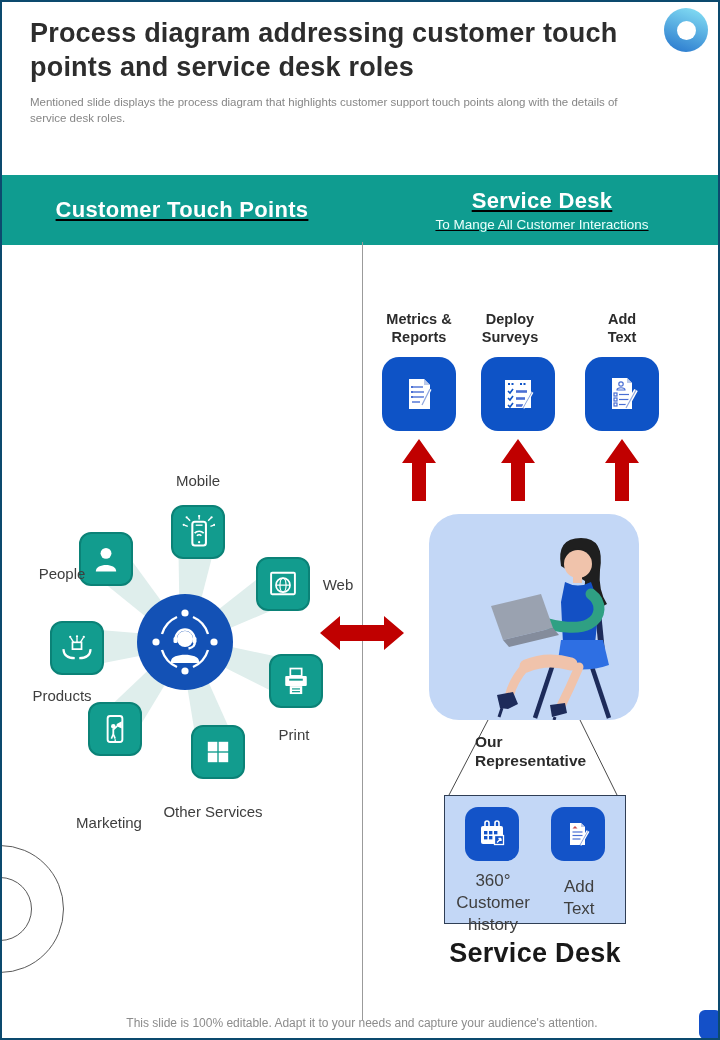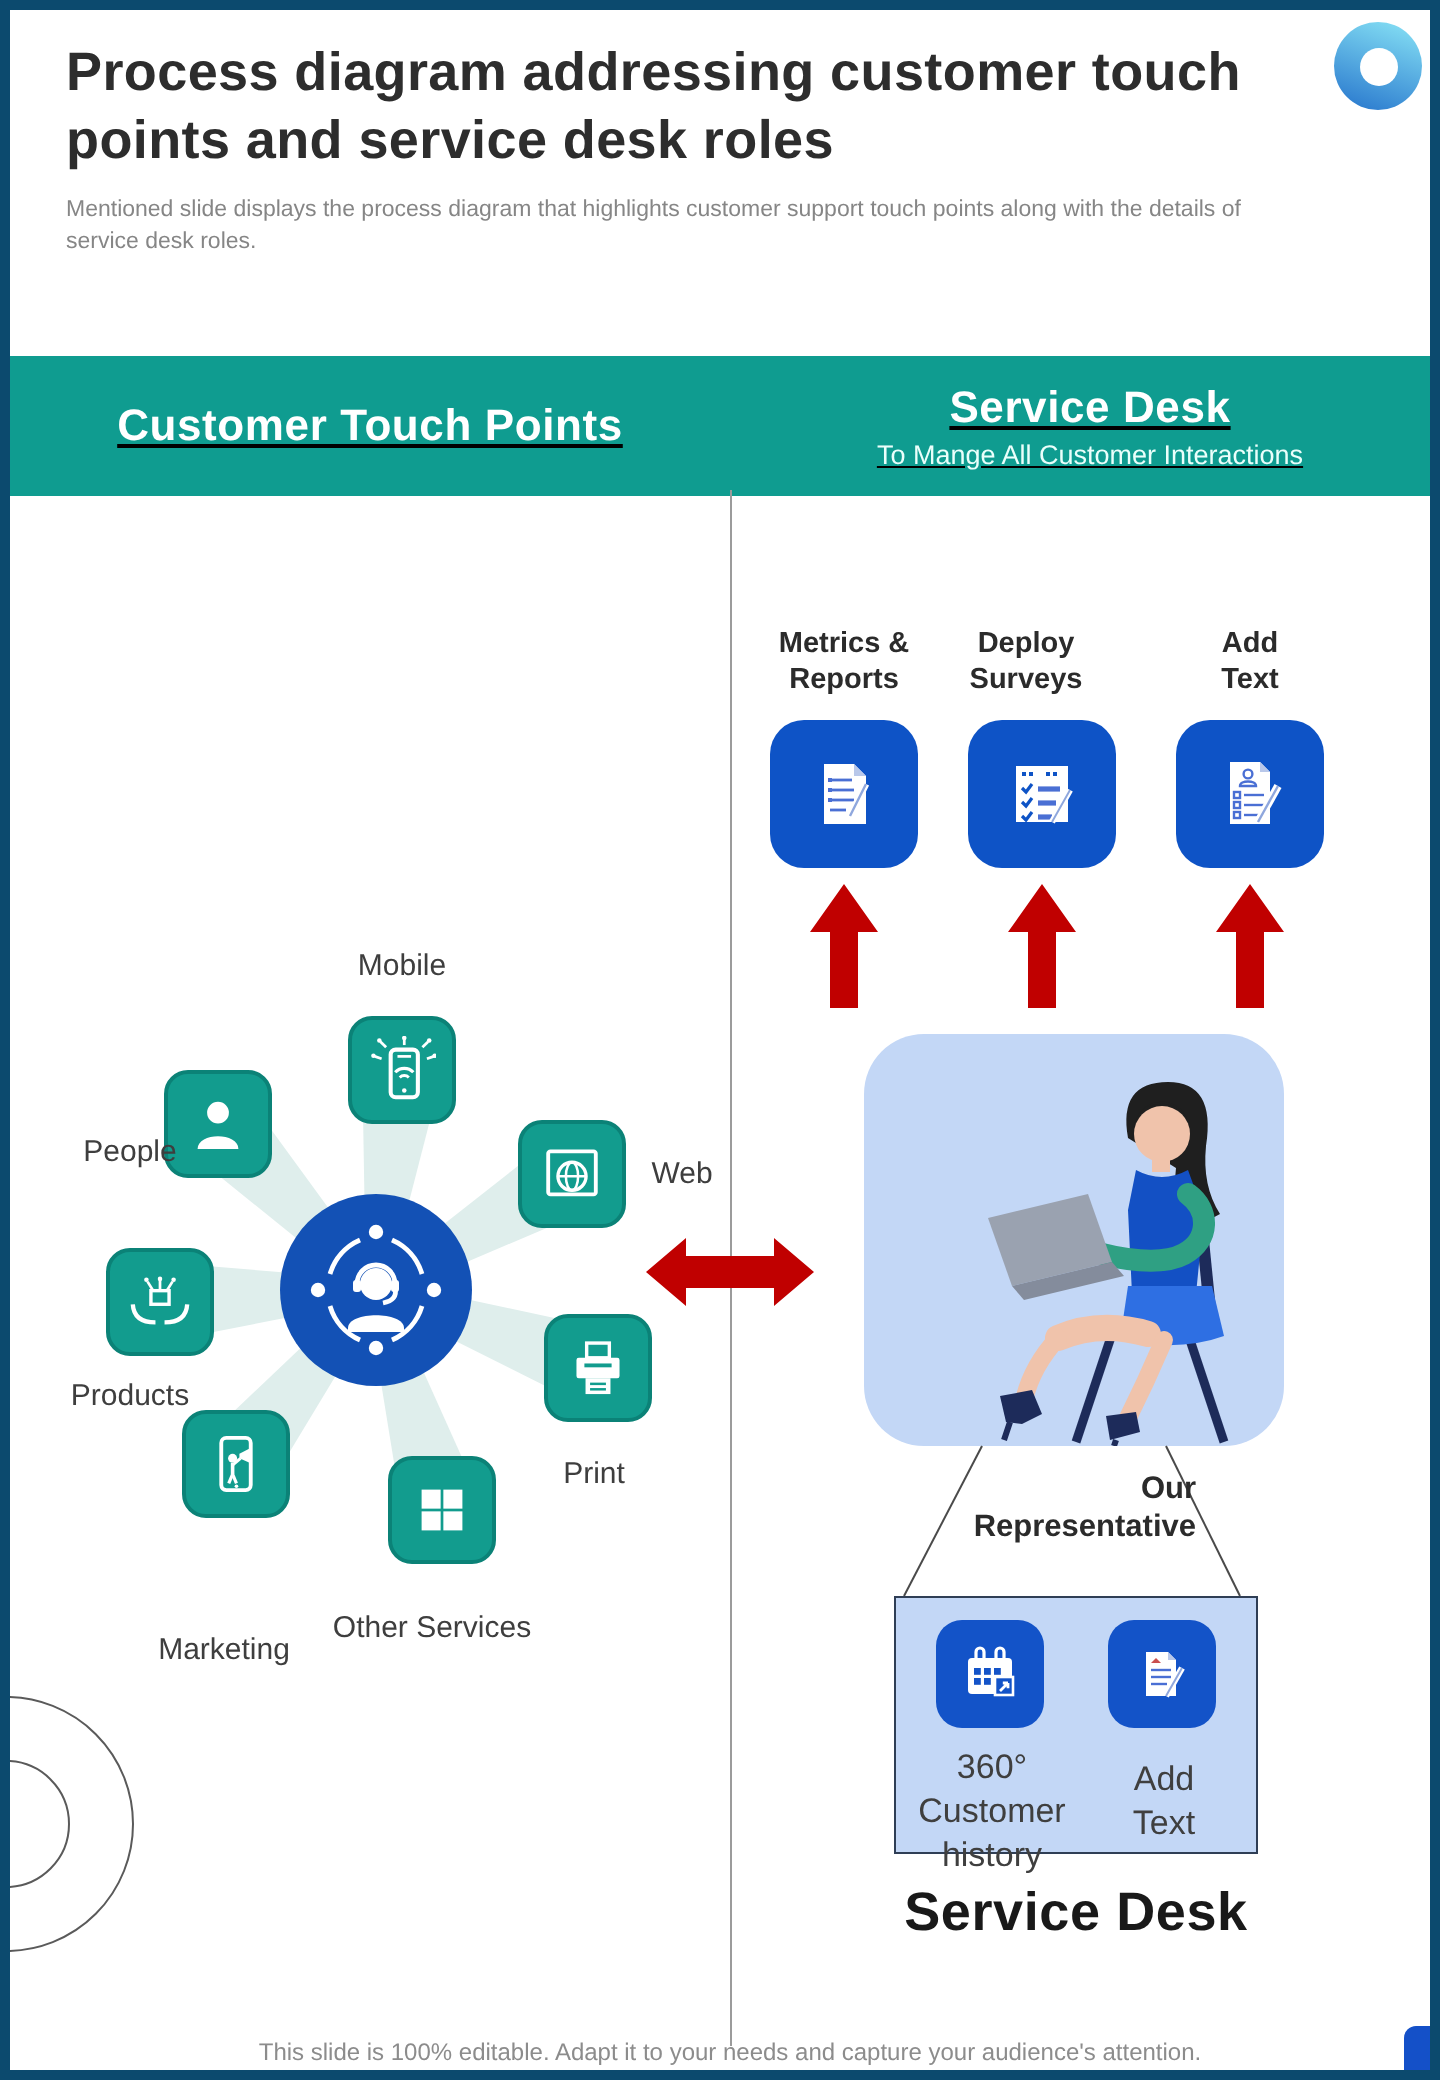--- a/index.html
+++ b/index.html
@@ -1,19 +1,19 @@
 <!DOCTYPE html>
 <html><head>
 <meta charset="utf-8">
 <style>
   * { margin:0; padding:0; box-sizing:border-box; }
   html,body { background:#fff; }
   body { font-family:"Liberation Sans", sans-serif; }
   .slide { position:relative; width:720px; height:1040px; background:#fff;
-           border:5px solid #0c4a6e; overflow:hidden; }
+           border:2px solid #0c4a6e; overflow:hidden; }
 
   
   .title { position:absolute; left:28px; top:14px; width:632px;
            font-size:27px; font-weight:800; color:#2d2d2d; line-height:1.27; letter-spacing:.2px; }
   .donut { position:absolute; left:662px; top:6px; width:44px; height:44px; border-radius:50%;
            background:linear-gradient(200deg,#7fd9f2 10%,#2f7fd0 90%);
            display:flex; align-items:center; justify-content:center; }
   .donut-hole { width:19px; height:19px; border-radius:50%; background:#fff; }
   .subtitle { position:absolute; left:28px; top:93px; width:612px;
               font-size:11.5px; color:#868686; line-height:1.35; }
@@ -42,21 +42,21 @@
                   font-size:14.5px; font-weight:bold; color:#2b2b2b; line-height:1.25; white-space:pre-line; }
   .action-tile { position:absolute; width:74px; height:74px; border-radius:17px; background:#0e53c6;
                  display:flex; align-items:center; justify-content:center; }
   .action-tile svg { width:44px; height:44px; }
   .up-arrow { position:absolute; }
 
   
   .rep-card { position:absolute; left:427px; top:512px; width:210px; height:206px;
               border-radius:30px; background:#c3d7f6; overflow:hidden; }
   .funnel { position:absolute; left:427px; top:716px; }
-  .rep-label { position:absolute; left:473px; top:730px; width:120px; text-align:right;
+  .rep-label { position:absolute; left:473px; top:730px; width:120px; text-align:left;
                font-size:15.5px; font-weight:bold; color:#2b2b2b; line-height:1.25; white-space:pre-line; }
   .dbl-arrow { position:absolute; left:318px; top:614px; }
 
   
   .detail-box { position:absolute; left:442px; top:793px; width:182px; height:129px;
                 background:#c3d7f6; border:1.5px solid #2f3e55; }
   .detail-tile { position:absolute; width:54px; height:54px; border-radius:13px; background:#1353c8;
                  display:flex; align-items:center; justify-content:center; }
   .detail-tile svg { width:32px; height:32px; }
   .detail-label { position:absolute; width:76px; text-align:center; font-size:17px; color:#3f3f3f;

